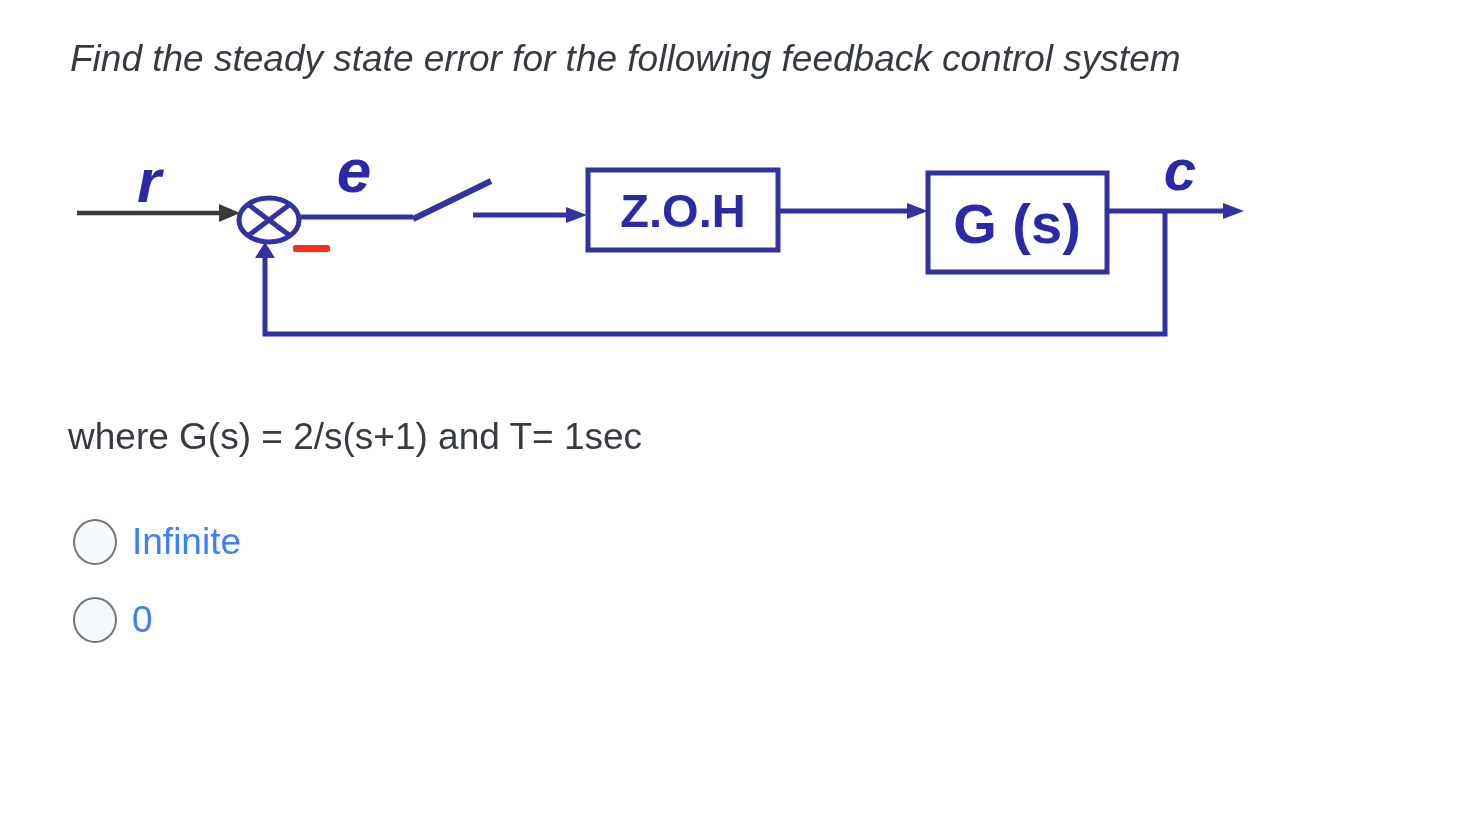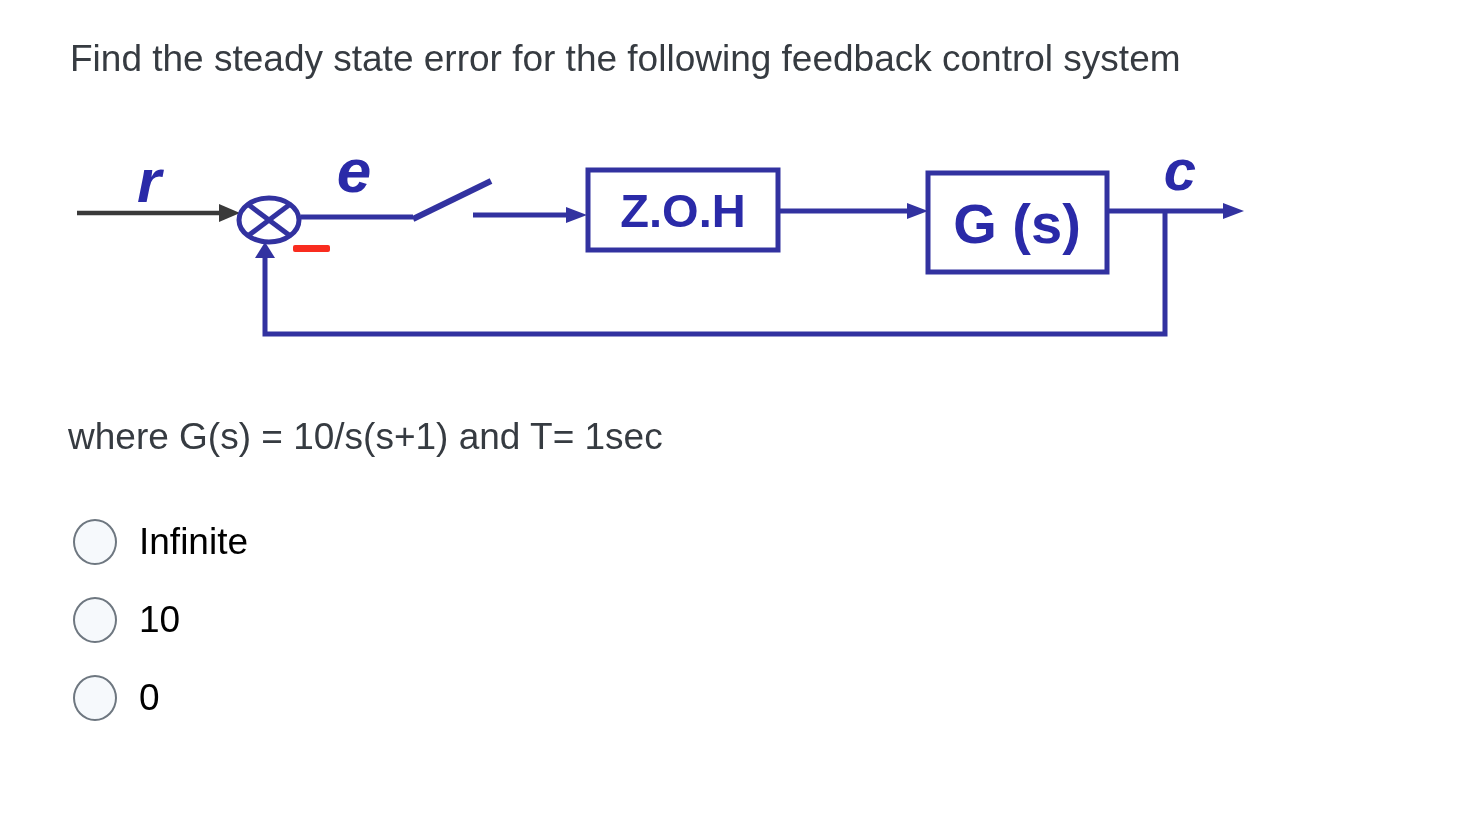--- a/index.html
+++ b/index.html
@@ -12,20 +12,21 @@
     overflow: hidden;
   }
   .question-title {
     position: absolute;
     left: 70px;
     top: 36px;
     font-size: 37px;
     line-height: 1.25;
     color: #363b41;
     white-space: nowrap;
+    font-style: italic;
   }
   .diagram-svg {
     position: absolute;
     left: 0;
     top: 0;
     width: 1460px;
     height: 380px;
     pointer-events: none;
   }
   .diagram-svg text { font-family: "Liberation Sans", sans-serif; }
@@ -54,23 +55,23 @@
   .radio {
     width: 44px;
     height: 46px;
     box-sizing: border-box;
     border: 2.5px solid #6e7780;
     border-radius: 50%;
     background: #f6f9fc;
     flex: 0 0 auto;
   }
   .option-label {
-    margin-left: 22px;
+    margin-left: 15px;
     font-size: 37px;
-    color: #000000;
+    color: #3b82f6;
     white-space: nowrap;
   }
 </style>
 </head>
 <body>
 
 <div class="page">
 
   <div class="question-title">Find the steady state error for the following feedback control system</div>
 
@@ -113,30 +114,26 @@
 
     <g fill="#2a2aa8">
       <text x="149" y="202" text-anchor="middle" class="dia-label" font-size="62">r</text>
       <text x="354" y="192" text-anchor="middle" class="dia-label" font-size="62">e</text>
       <text x="1180" y="190" text-anchor="middle" class="dia-label" font-size="58">c</text>
       <text x="683" y="227" text-anchor="middle" class="block-label" font-size="47">Z.O.H</text>
       <text x="1017" y="243" text-anchor="middle" class="block-label" font-size="56">G (s)</text>
     </g>
   </svg>
 
-  <div class="condition-text">where G(s) = 10/s(s+1) and T= 1sec</div>
+  <div class="condition-text">where G(s) = 2/s(s+1) and T= 1sec</div>
 
   <div class="options">
     <div class="option-row">
       <span class="radio"></span>
       <span class="option-label">Infinite</span>
-    </div>
-    <div class="option-row">
-      <span class="radio"></span>
-      <span class="option-label">10</span>
     </div>
     <div class="option-row">
       <span class="radio"></span>
       <span class="option-label">0</span>
     </div>
   </div>
 
 </div>
 
 </body></html>

